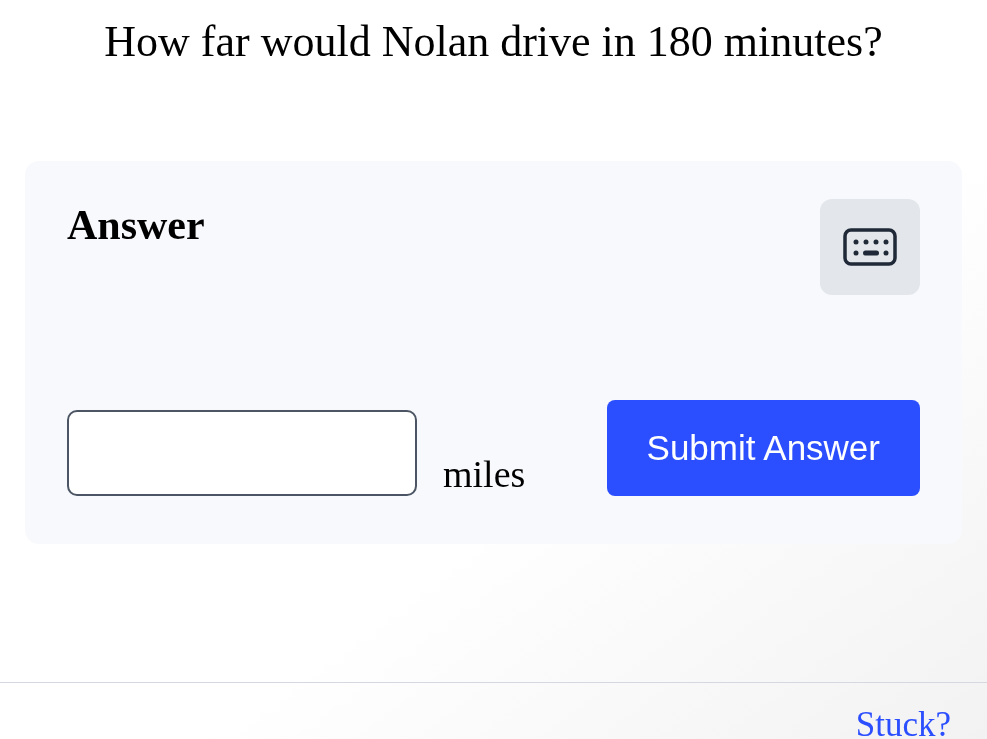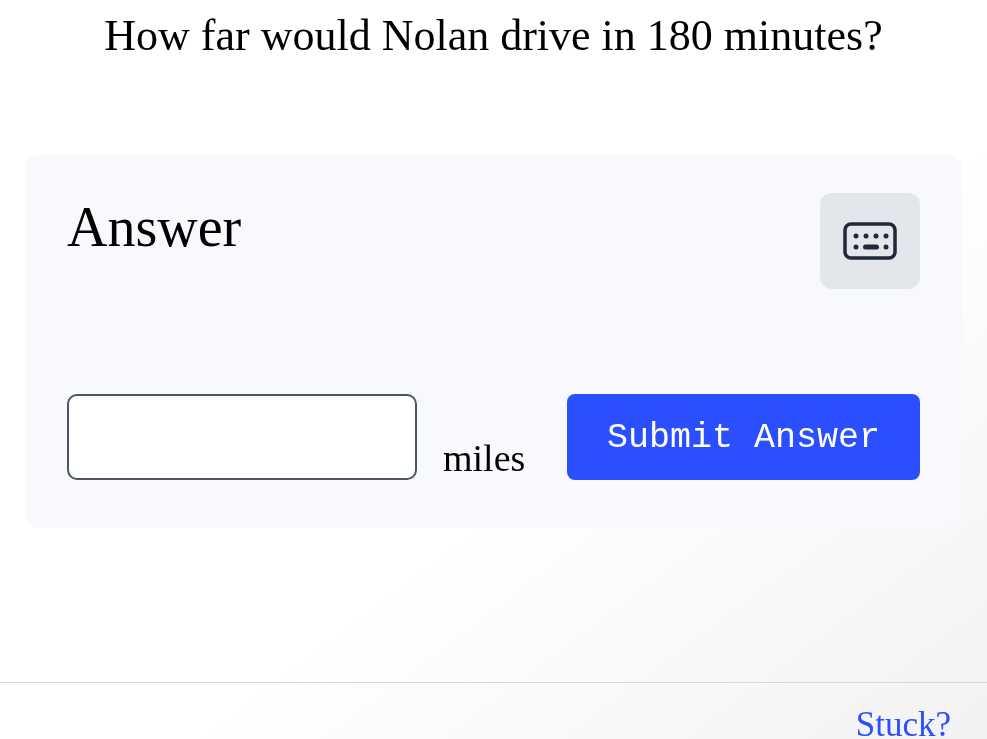--- a/index.html
+++ b/index.html
@@ -17,39 +17,39 @@
     }
     .page-container {
       width: 100%;
       height: 100%;
       background: linear-gradient(to bottom right, #ffffff 0%, #ffffff 60%, #f2f2f2 100%);
     }
     .question-text {
       text-align: center;
       font-size: 44px;
       color: #000000;
-      padding: 2px 60px 0 60px;
+      padding: 8px 60px 0 60px;
       line-height: 1.55;
       font-weight: 400;
     }
     .answer-card {
       margin: 85px 25px 0 25px;
       background: #f7f9fc;
       border-radius: 14px;
       padding: 40px 42px 48px 42px;
       position: relative;
     }
     .answer-header {
       display: flex;
       justify-content: space-between;
       align-items: flex-start;
     }
     .answer-title {
-      font-size: 56px;
-      font-weight: normal;
+      font-size: 42px;
+      font-weight: bold;
       color: #000000;
     }
     .keyboard-button {
       width: 100px;
       height: 96px;
       background: #e3e6ea;
       border: none;
       border-radius: 12px;
       cursor: pointer;
       display: flex;
@@ -83,24 +83,24 @@
       color: #000000;
       margin-left: 2px;
     }
     .submit-button {
       margin-left: auto;
       background: #2b4eff;
       color: #ffffff;
       border: none;
       border-radius: 8px;
       font-size: 35px;
-      font-family: Liberation Mono, monospace;
+      font-family: Liberation Sans, sans-serif;
       padding: 24px 40px;
       cursor: pointer;
-      height: 86px;
+      height: 96px;
     }
     .divider {
       position: absolute;
       bottom: 56px;
       left: 0;
       right: 0;
       height: 1px;
       background: #d5d8de;
     }
     .stuck-link {

